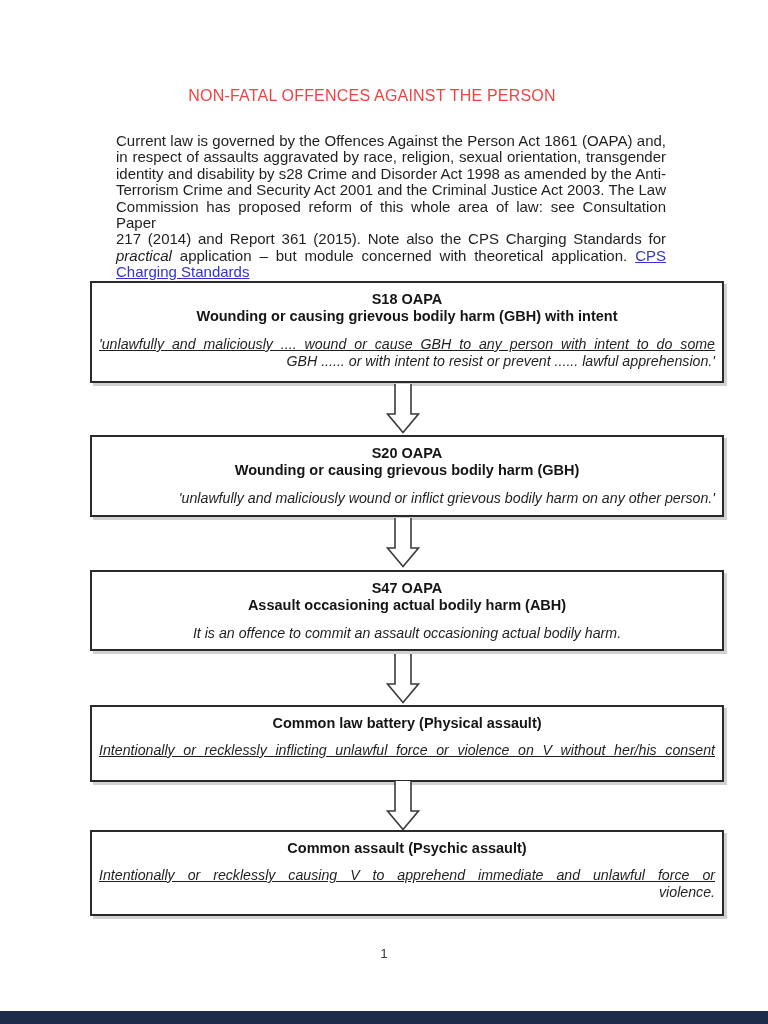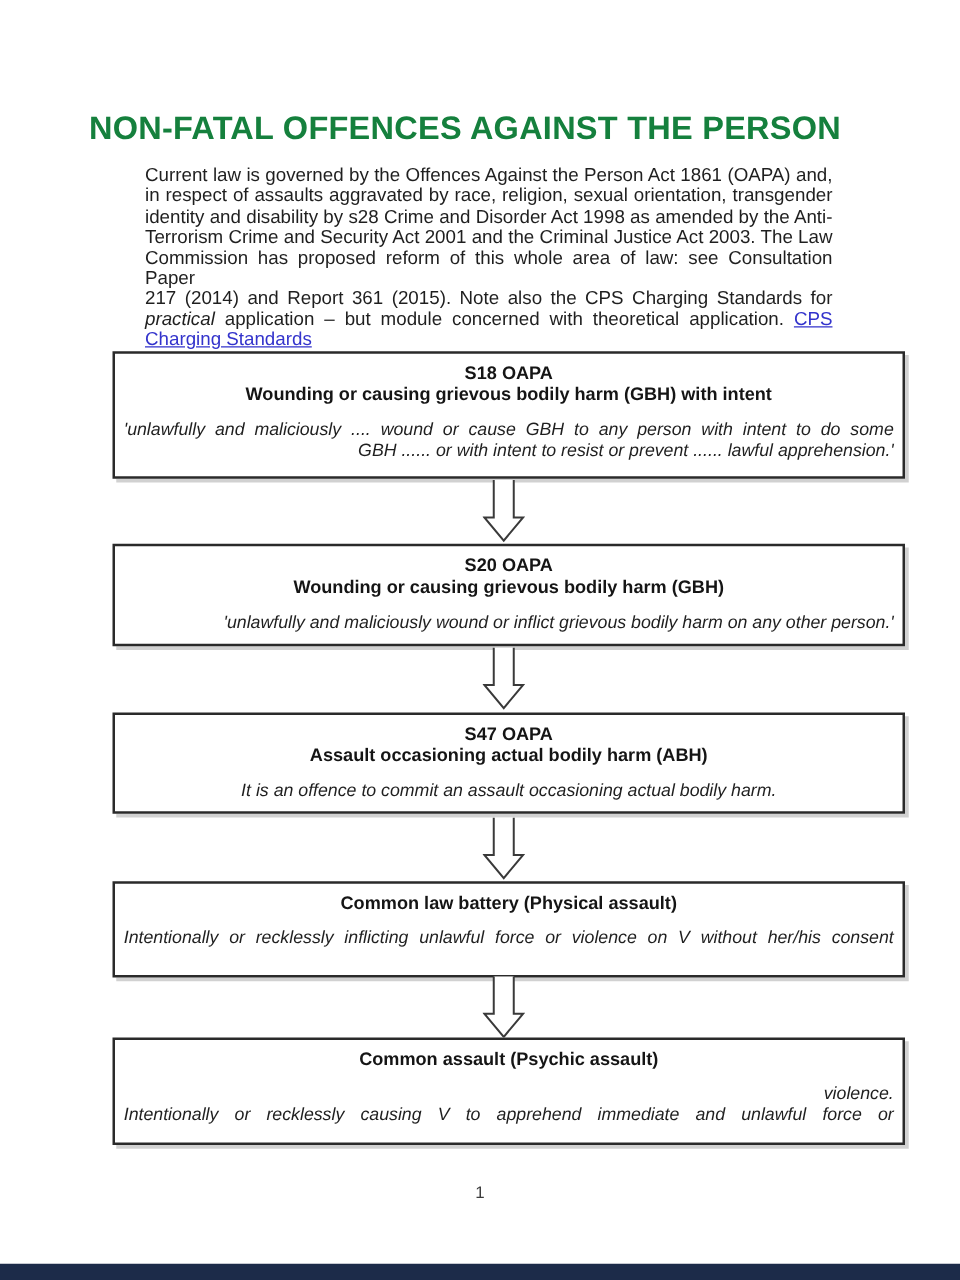--- a/index.html
+++ b/index.html
@@ -4,21 +4,21 @@
 <style>
   html,body{margin:0;padding:0;}
   body{
     width:768px;height:1024px;background:#ffffff;position:relative;overflow:hidden;
     font-family:"Liberation Sans","DejaVu Sans",sans-serif;color:#1f1f1f;
   }
   .abs{position:absolute;}
   
   #doc-title{
     left:0;top:87px;width:744px;text-align:center;
-    font-size:26px;font-weight:bold;letter-spacing:.2px;color:#15803d;
+    font-size:16px;font-weight:normal;letter-spacing:.2px;color:#ef4444;
   }
   
   #intro{left:116px;top:133px;width:550px;font-size:15px;line-height:16.4px;}
   .iline{text-align:justify;text-align-last:justify;white-space:normal;}
   .iline.last{text-align:left;text-align-last:left;}
   .run-italic{font-style:italic;}
   .run-bold{font-weight:normal;}
   .link{color:#3333cc;text-decoration:underline;cursor:pointer;}
   
   .obox{
@@ -27,21 +27,21 @@
     padding:8px 7px 0 7px;
   }
   #box1{top:281px;height:102px;}
   #box2{top:435px;height:82px;}
   #box3{top:570px;height:81px;}
   #box4{top:705px;height:77px;}
   #box5{top:830px;height:86px;}
   .bhead{text-align:center;font-weight:bold;font-size:14.5px;line-height:17px;color:#151515;}
   .bbody{margin-top:11px;font-style:italic;font-size:14.2px;line-height:16.5px;}
   .bline{text-align:right;}
-  .bline.j{text-align:justify;text-align-last:justify;}
+  .bline.j{text-align:justify;text-align-last:justify;text-decoration:underline;}
   .bline.c{text-align:center;}
   
   .arrow{width:34px;left:386px;}
   #arrow1{top:384px;}
   #arrow2{top:518px;}
   #arrow3{top:654px;}
   #arrow4{top:781px;}
   .arrow svg{display:block;}
   
   #page-number{left:0;top:946px;width:768px;text-align:center;font-size:13.5px;color:#3c3c3c;}
@@ -115,20 +115,20 @@
 
 <div class="abs arrow" id="arrow4">
   <svg width="34" height="50" viewBox="0 0 34 50">
       <path d="M9,0 L9,30 L1.5,30 L17,48.5 L32.5,30 L25,30 L25,0" fill="#ffffff" stroke="#3a3a3a" stroke-width="1.6"></path>
     </svg>
 </div>
 
 <div class="abs obox" id="box5">
   <div class="bhead">Common assault (Psychic assault)</div>
   <div class="bbody" style="margin-top:10px;">
+    <div class="bline j">Intentionally or recklessly causing V to apprehend immediate and unlawful force or</div>
     <div class="bline">violence.</div>
-    <div class="bline j">Intentionally or recklessly causing V to apprehend immediate and unlawful force or</div>
   </div>
 </div>
 
 <div class="abs" id="page-number">1</div>
 
 <div class="abs" id="footer-bar"></div>
 
 </body></html>

